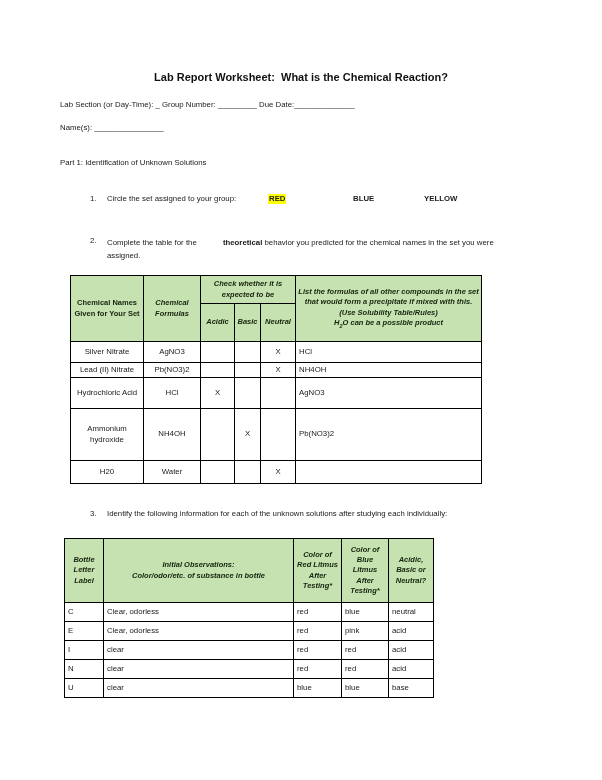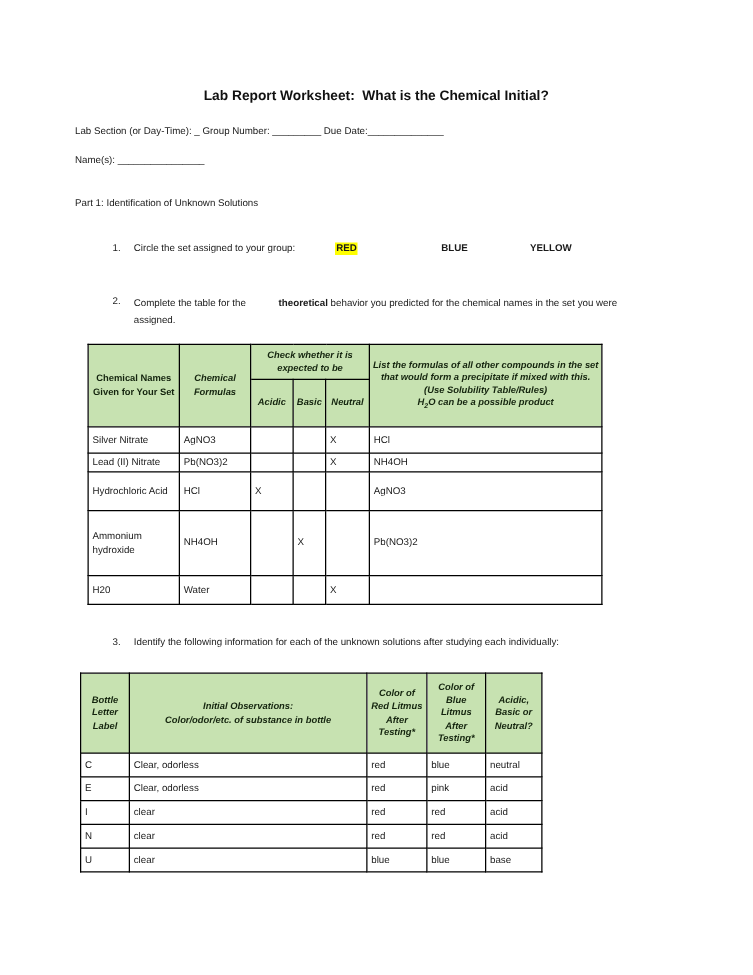--- a/index.html
+++ b/index.html
@@ -25,31 +25,31 @@
   .t1{left:70px;top:275px;width:411px;}
   .t2{left:64px;top:538px;width:369px;}
   .t1,.t2{border:1.5px solid #000;}
   th,td{border:1px solid #000;overflow:hidden;}
   th{
     background:#c7e2b1;font-size:7.5px;font-weight:bold;font-style:italic;
     text-align:center;vertical-align:middle;padding:1px 2px;line-height:1.35;color:#14240e;
   }
   th.upright{font-style:normal;}
   td{font-size:7.8px;font-weight:normal;padding:1px 3px;vertical-align:middle;line-height:1.3;color:#1a1a1a;}
-  .t1 td.c{}
+  .t1 td.c{text-align:center;}
   .t1 td.l{text-align:left;}
   .t2 td{text-align:left;}
   sub{font-size:5.5px;}
 </style>
 </head>
 <body>
 
 <div class="page">
 
-  <div class="abs title">Lab Report Worksheet:  What is the Chemical Initial?</div>
+  <div class="abs title">Lab Report Worksheet:  What is the Chemical Reaction?</div>
 
   <div class="abs bodyline" style="top:100px;">Lab Section (or Day-Time): _ Group Number: _________ Due Date:______________</div>
 
   <div class="abs bodyline" style="top:123px;">Name(s): ________________</div>
 
   <div class="abs bodyline" style="top:158px;">Part 1: Identification of Unknown Solutions</div>
 
   <div class="abs" style="top:194px;left:0;width:602px;height:12px;">
     <span class="item-num">1.</span>
     <span class="item-text">Circle the set assigned to your group:</span>

